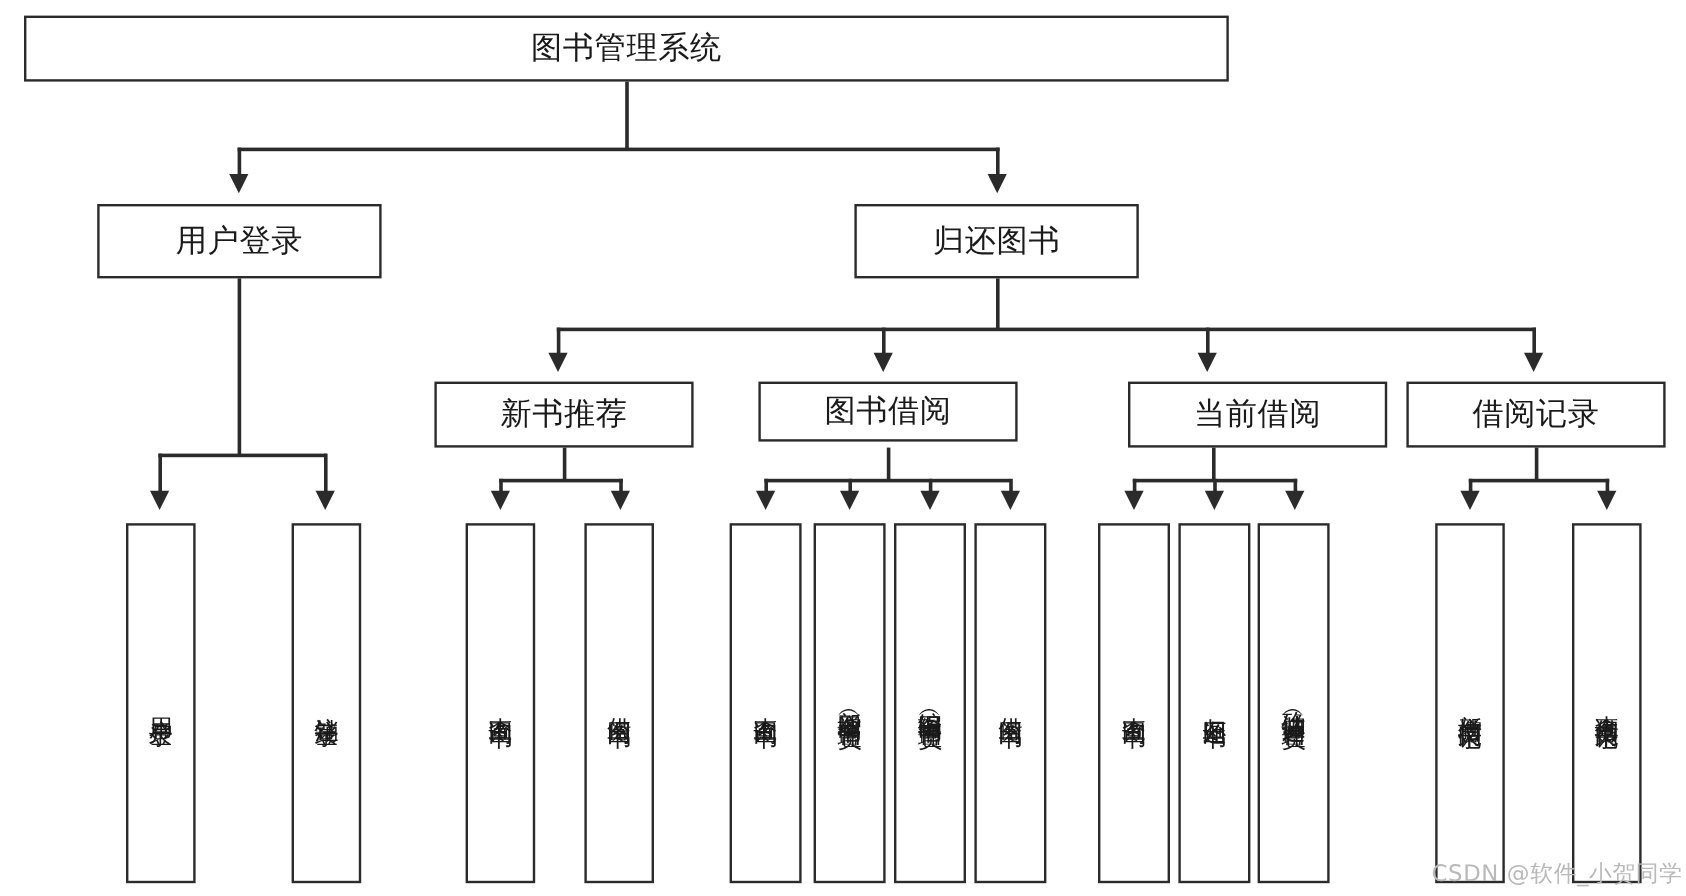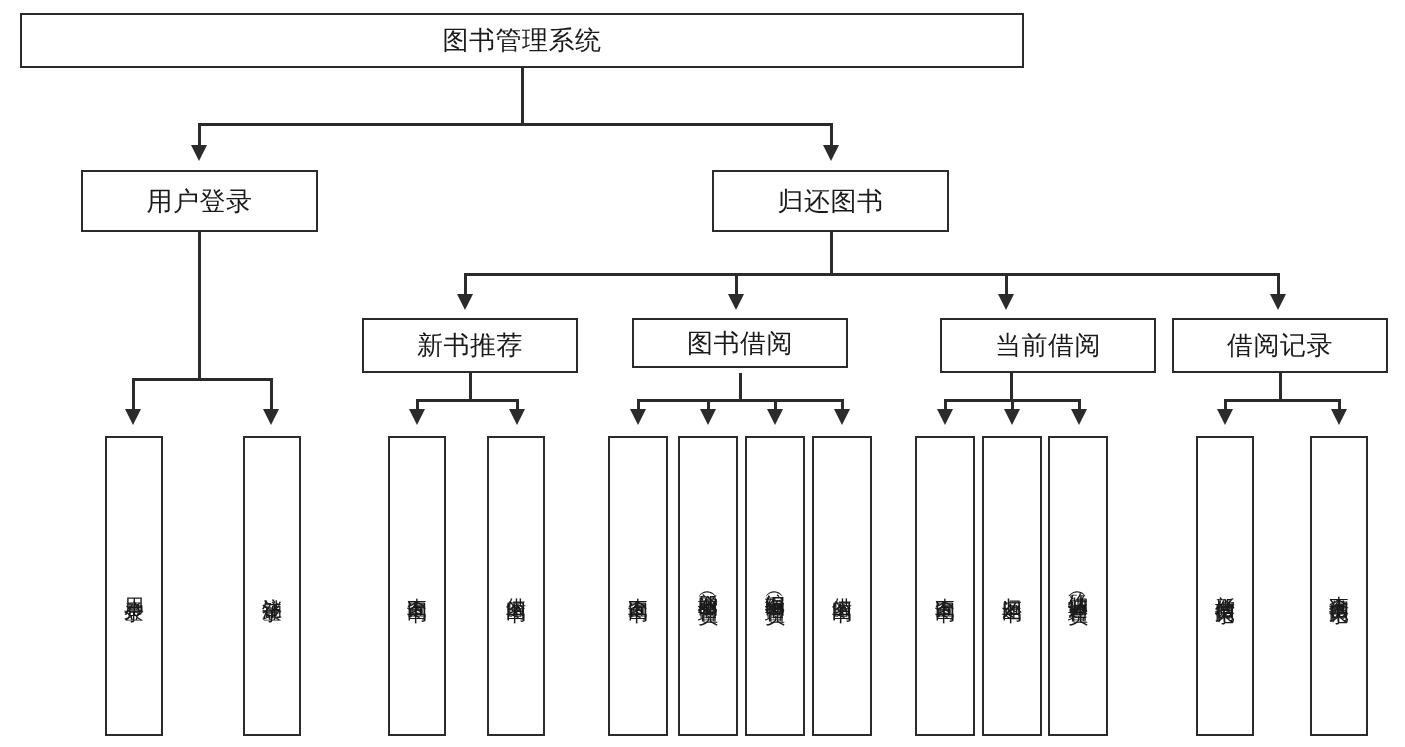--- a/index.html
+++ b/index.html
@@ -186,14 +186,15 @@
   <div class="node vertical" style="left:1048px; top:436px; width:60px; height:300px;">
     <span class="label">确认归还（管理员）</span>
   </div>
   <div class="node vertical" style="left:1196px; top:436px; width:58px; height:300px;">
     <span class="label">新增借阅记录</span>
   </div>
   <div class="node vertical" style="left:1310px; top:436px; width:58px; height:300px;">
     <span class="label">查询借阅记录</span>
   </div>
 
+  <div class="watermark" style="left:1193px; top:715px;">CSDN @软件_小贺同学</div>
 
 </div>
 
 </body></html>

